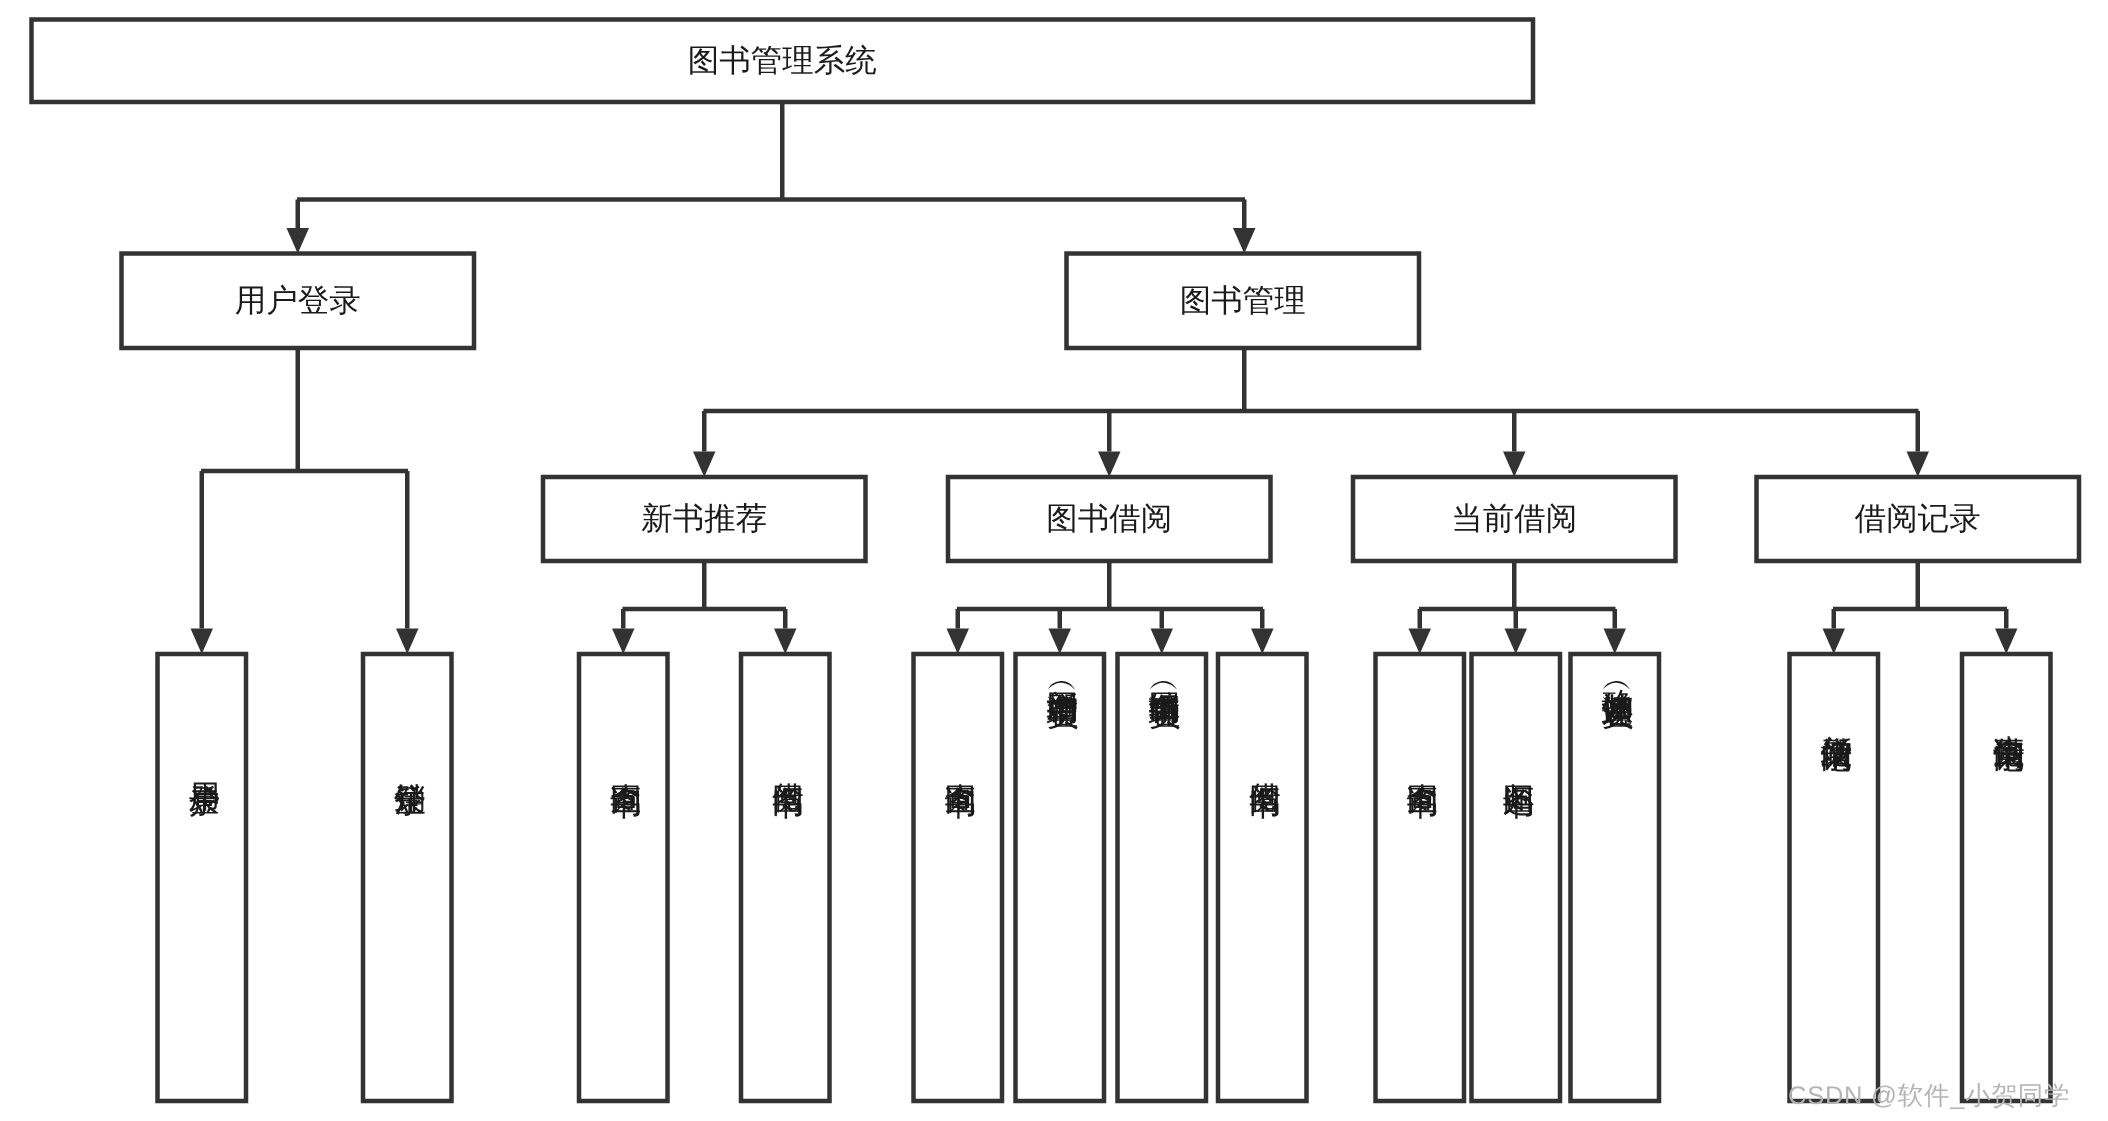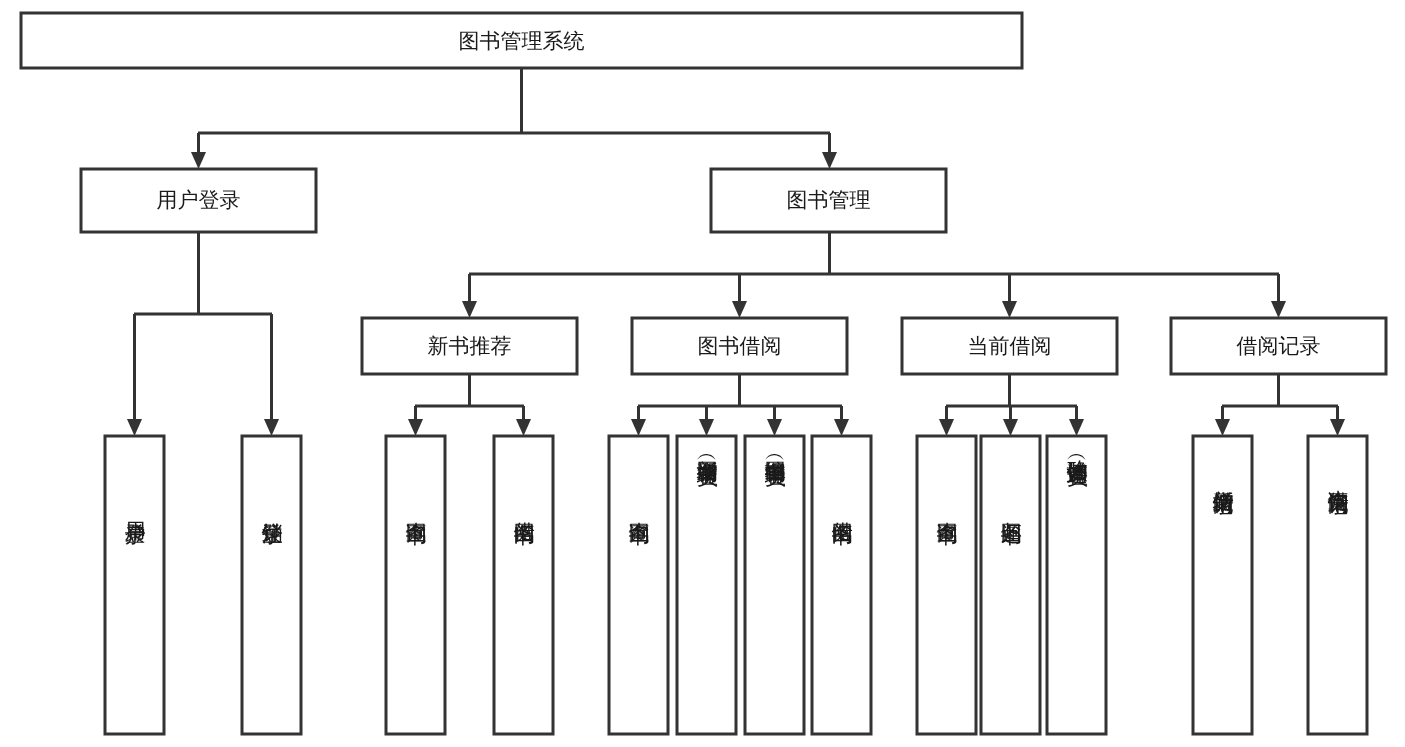--- a/index.html
+++ b/index.html
@@ -196,13 +196,14 @@
   <div class="node-label-v" style="left:764px; top:443px;">编辑图书（管理员）</div>
   <div class="node-label-v" style="left:831px; top:505px;">借阅图书</div>
 
   <div class="node-label-v" style="left:936px; top:505px;">查询图书</div>
   <div class="node-label-v" style="left:1000px; top:505px;">归还图书</div>
   <div class="node-label-v" style="left:1066px; top:443px;">确认归还（管理员）</div>
 
   <div class="node-label-v" style="left:1212px; top:473px;">新增借阅记录</div>
   <div class="node-label-v" style="left:1327px; top:473px;">查询借阅记录</div>
 
+  <div class="watermark" style="left:1192px; top:719px;">CSDN @软件_小贺同学</div>
 </div>
 
 </body></html>

